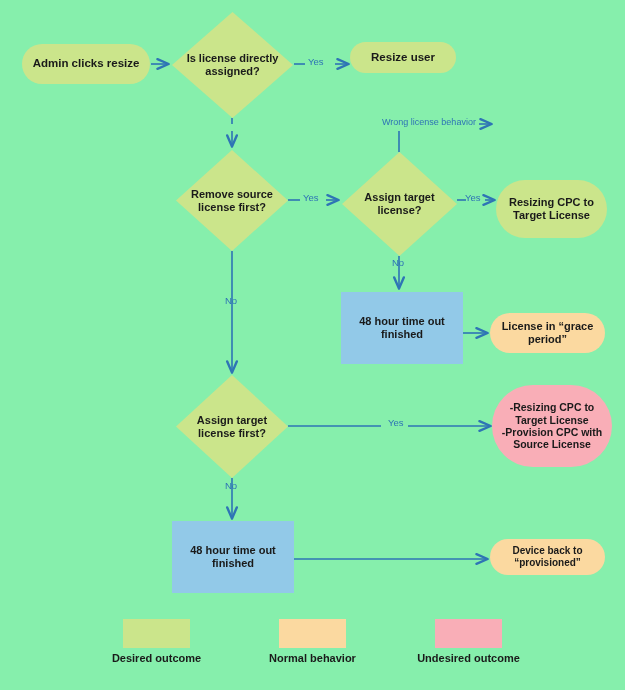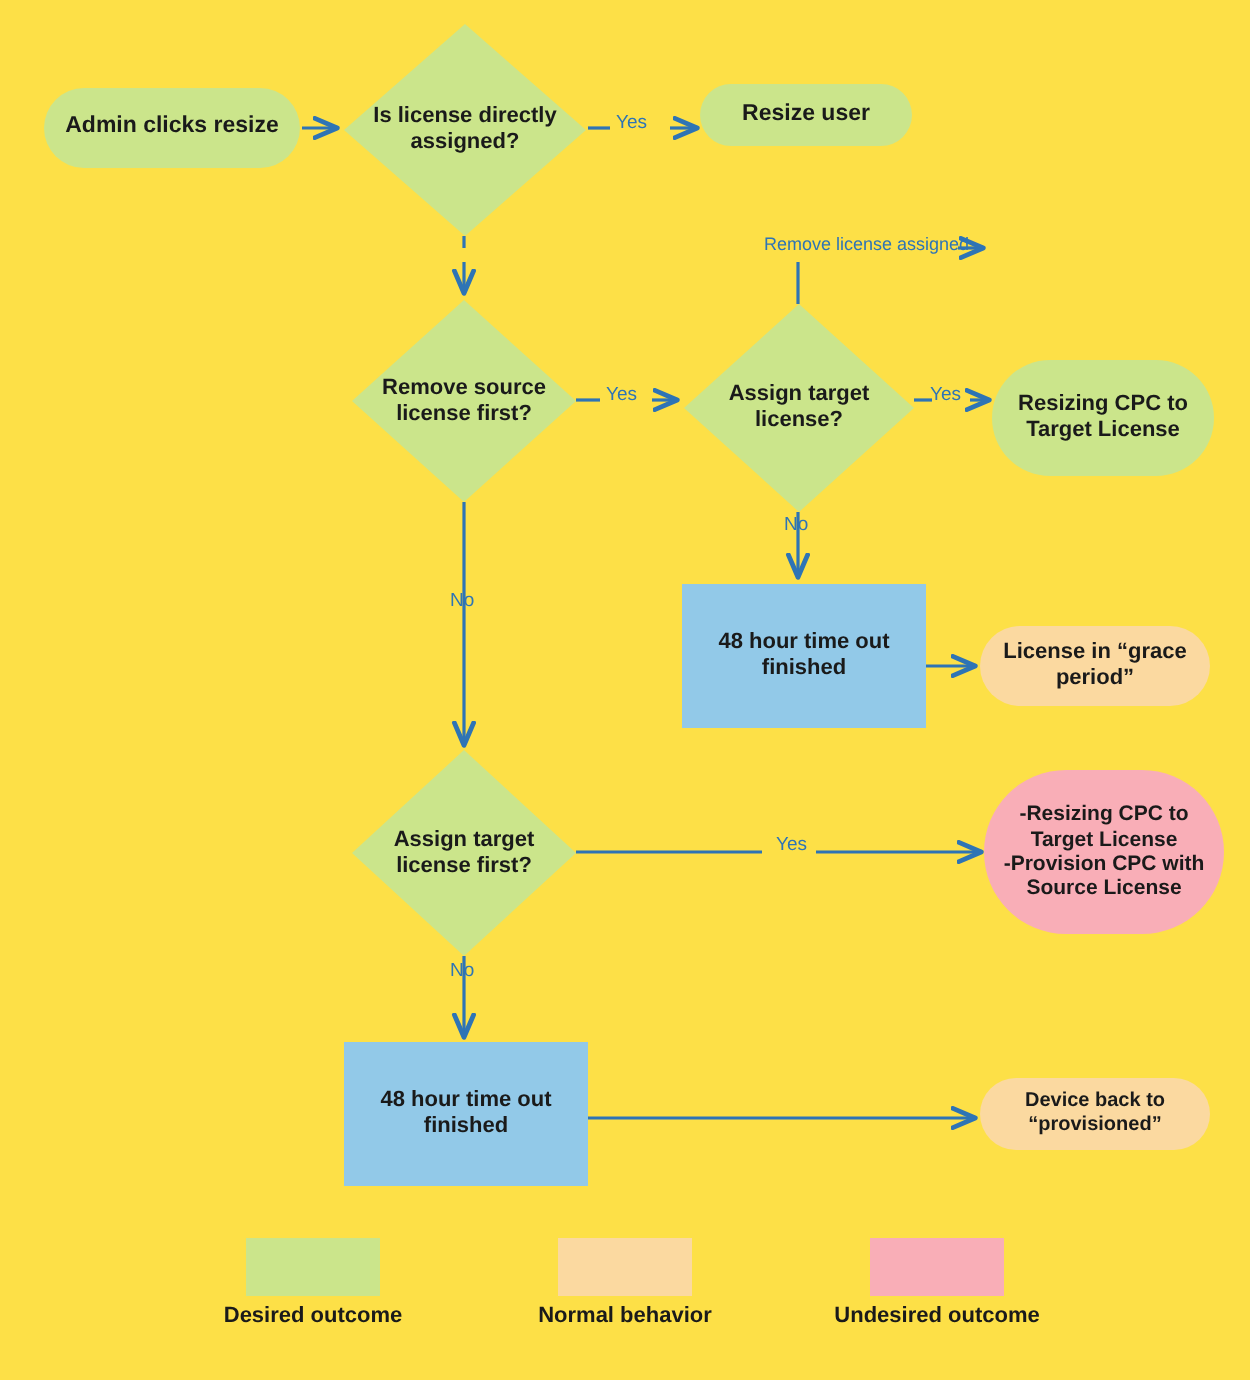--- a/index.html
+++ b/index.html
@@ -7,21 +7,21 @@
     padding: 0;
     background: #ffffff;
   }
   body {
     font-family: "Liberation Sans", sans-serif;
   }
   #canvas {
     position: relative;
     width: 625px;
     height: 690px;
-    background: #fde047;
+    background: #86efac;
     overflow: hidden;
   }
   svg.edges {
     position: absolute;
     left: 0;
     top: 0;
     width: 625px;
     height: 690px;
     pointer-events: none;
   }
@@ -229,21 +229,21 @@
   <div class="node pill" style="left:490px; top:539px; width:115px; height:36px; background:#fbd9a0; font-size:10px;">
     <span>
       <span>Device back to</span><br>
       <span>“provisioned”</span>
     </span>
   </div>
 
   <div class="edge-label" style="left:308px; top:57px; font-size:9.5px;">Yes</div>
 
 
-  <div class="edge-label" style="left:382px; top:118px; font-size:9px;">Remove license assigned</div>
+  <div class="edge-label" style="left:382px; top:118px; font-size:9px;">Wrong license behavior</div>
 
   <div class="edge-label" style="left:303px; top:193px; font-size:9.5px;">Yes</div>
 
   <div class="edge-label" style="left:465px; top:193px; font-size:9.5px;">Yes</div>
 
   <div class="edge-label" style="left:392px; top:258px; font-size:9.5px;">No</div>
 
   <div class="edge-label" style="left:225px; top:296px; font-size:9.5px;">No</div>
 
   <div class="edge-label" style="left:388px; top:418px; font-size:9.5px;">Yes</div>

